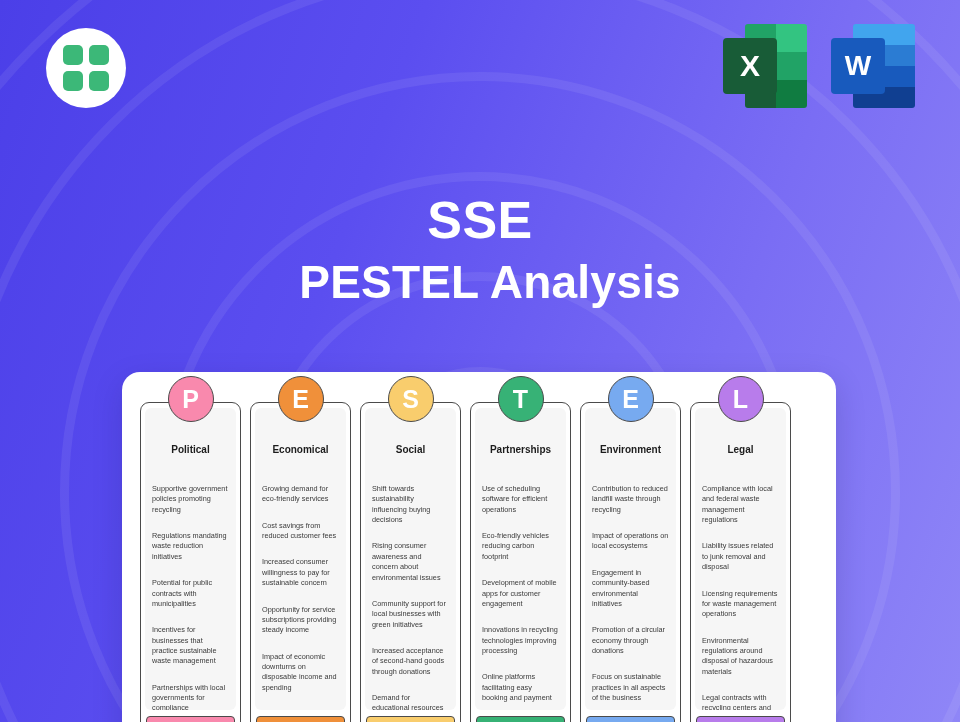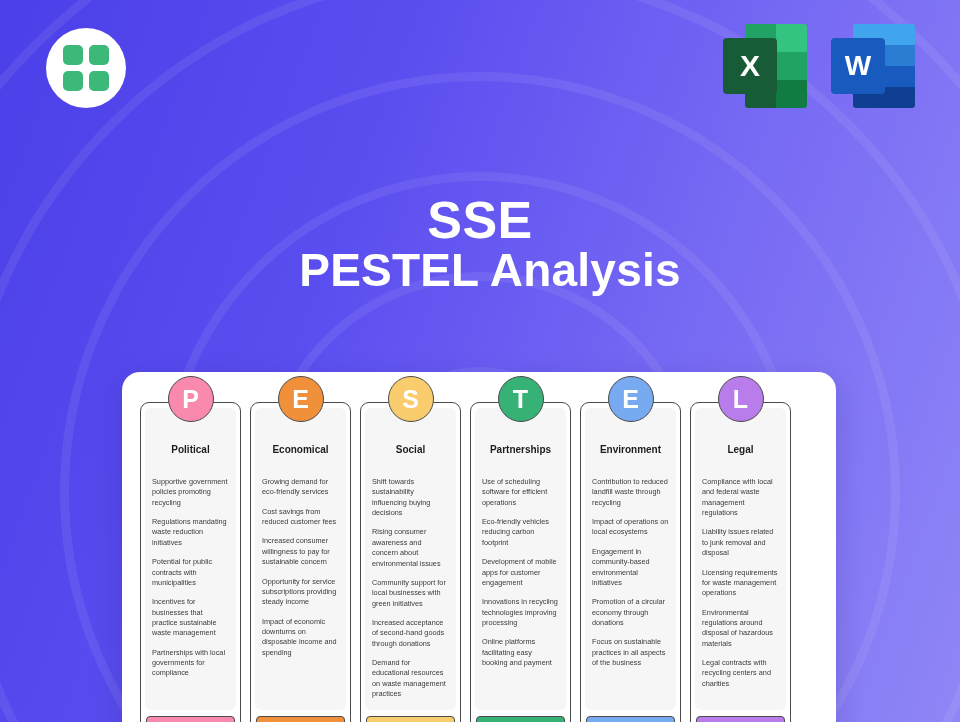--- a/index.html
+++ b/index.html
@@ -85,21 +85,21 @@
   }
 
   
   .titles { position:absolute; left:0; right:0; top:194px; text-align:center; }
   .title-main {
     color:#fff; font-size:52px; font-weight:bold; letter-spacing:0.5px;
     line-height:1.0;
   }
   .title-sub {
     color:#fff; font-size:46px; font-weight:bold; letter-spacing:0.2px;
-    margin-top:0; line-height:1.05;padding-left:20px;
+    margin-top:12px; line-height:1.05;padding-left:20px;
   }
 
   
   .board {
     position:absolute;
     left:122px; top:372px; width:714px; height:400px;
     background:#ffffff;
     border-radius:18px;
     box-shadow:0 10px 30px rgba(30,20,90,0.18);
   }
@@ -138,20 +138,21 @@
     font-size:10px;
     font-weight:bold;
     color:#1d1d1d;
     margin-bottom:22px;
   }
   .bullets { display:flex; flex-direction:column; gap:9px; }
   .bullet {
     font-size:7.3px;
     line-height:1.42;
     color:#3a3a3a;
+    margin-top:7px;
   }
   .foot-bar {
     height:24px;
     border:1.4px solid #4b4b4b;
     border-radius:4px;
     margin:6px 1px 1px 1px;
   }
 </style>
 </head>
 <body>

